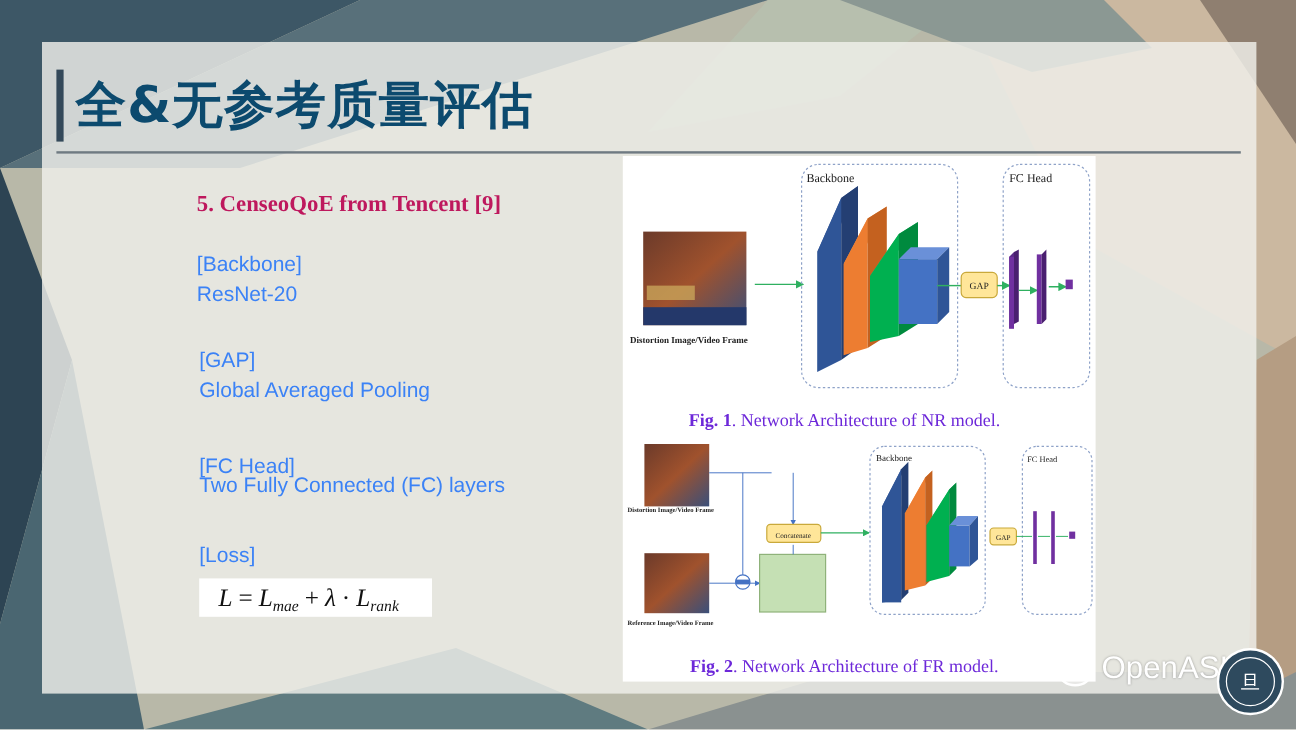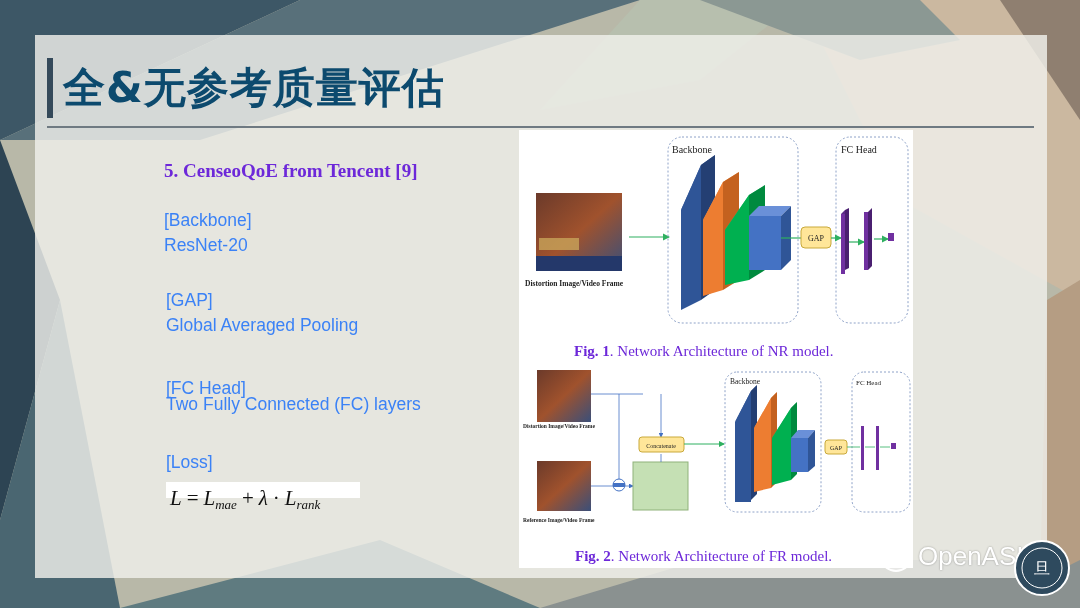--- a/index.html
+++ b/index.html
@@ -2,23 +2,23 @@
 <html><head>
 <meta charset="utf-8">
 <style>
   html, body { margin:0; padding:0; }
   body { width:1080px; height:608px; overflow:hidden; position:relative; font-family:"Liberation Sans", sans-serif; }
   .bg { position:absolute; inset:0; }
   .panel { position:absolute; left:35px; top:35px; width:1012px; height:543px; background:rgba(240,240,236,0.82); }
   .title-bar { position:absolute; left:47px; top:58px; width:6px; height:60px; background:#34495a; }
   .title { position:absolute; left:63px; top:58px; font-size:42px; font-weight:bold; color:#0c4a6e; letter-spacing:1px; line-height:60px; font-family:"DejaVu Sans", sans-serif; }
   .rule { position:absolute; left:47px; top:126px; width:987px; height:2px; background:#6f7a82; }
-  .h5 { position:absolute; left:164px; top:160px; font-family:"Liberation Serif", serif; font-weight:bold; font-size:19px; white-space:nowrap; color:#6d28d9; }
+  .h5 { position:absolute; left:164px; top:160px; font-family:"Liberation Serif", serif; font-weight:bold; font-size:19px; white-space:nowrap; color:#be185d; }
   .item { position:absolute; left:164px; font-size:17.5px; line-height:25px; color:#3b82f6; white-space:nowrap; }
-  .formula { position:absolute; left:166px; top:482px; width:194px; height:16px; background:#fff; font-family:"Liberation Serif", serif; font-style:italic; font-size:21px; line-height:32px; padding-left:4px; box-sizing:border-box; color:#111; white-space:nowrap; }
+  .formula { position:absolute; left:166px; top:482px; width:194px; height:32px; background:#fff; font-family:"Liberation Serif", serif; font-style:italic; font-size:21px; line-height:32px; padding-left:16px; box-sizing:border-box; color:#111; white-space:nowrap; }
   .formula sub { font-size:13px; vertical-align:-4px; }
   .formula .op { font-style:normal; margin:0 5px; }
   .figure { position:absolute; left:519px; top:130px; width:394px; height:438px; background:#fff; }
   .cap { position:absolute; font-family:"Liberation Serif", serif; font-size:15px; color:#6d28d9; white-space:nowrap; }
   .cap b { font-weight:bold; }
   .watermark { position:absolute; left:866px; top:536px; color:#fff; font-size:26px; text-shadow:0 0 2px rgba(0,0,0,0.35); white-space:nowrap; display:flex; align-items:center; gap:4px; }
   .seal { position:absolute; left:1014px; top:540px; width:56px; height:56px; border-radius:50%; background:#2e4a5e; border:2px solid #fff; box-sizing:border-box; }
 </style>
 </head>
 <body>

